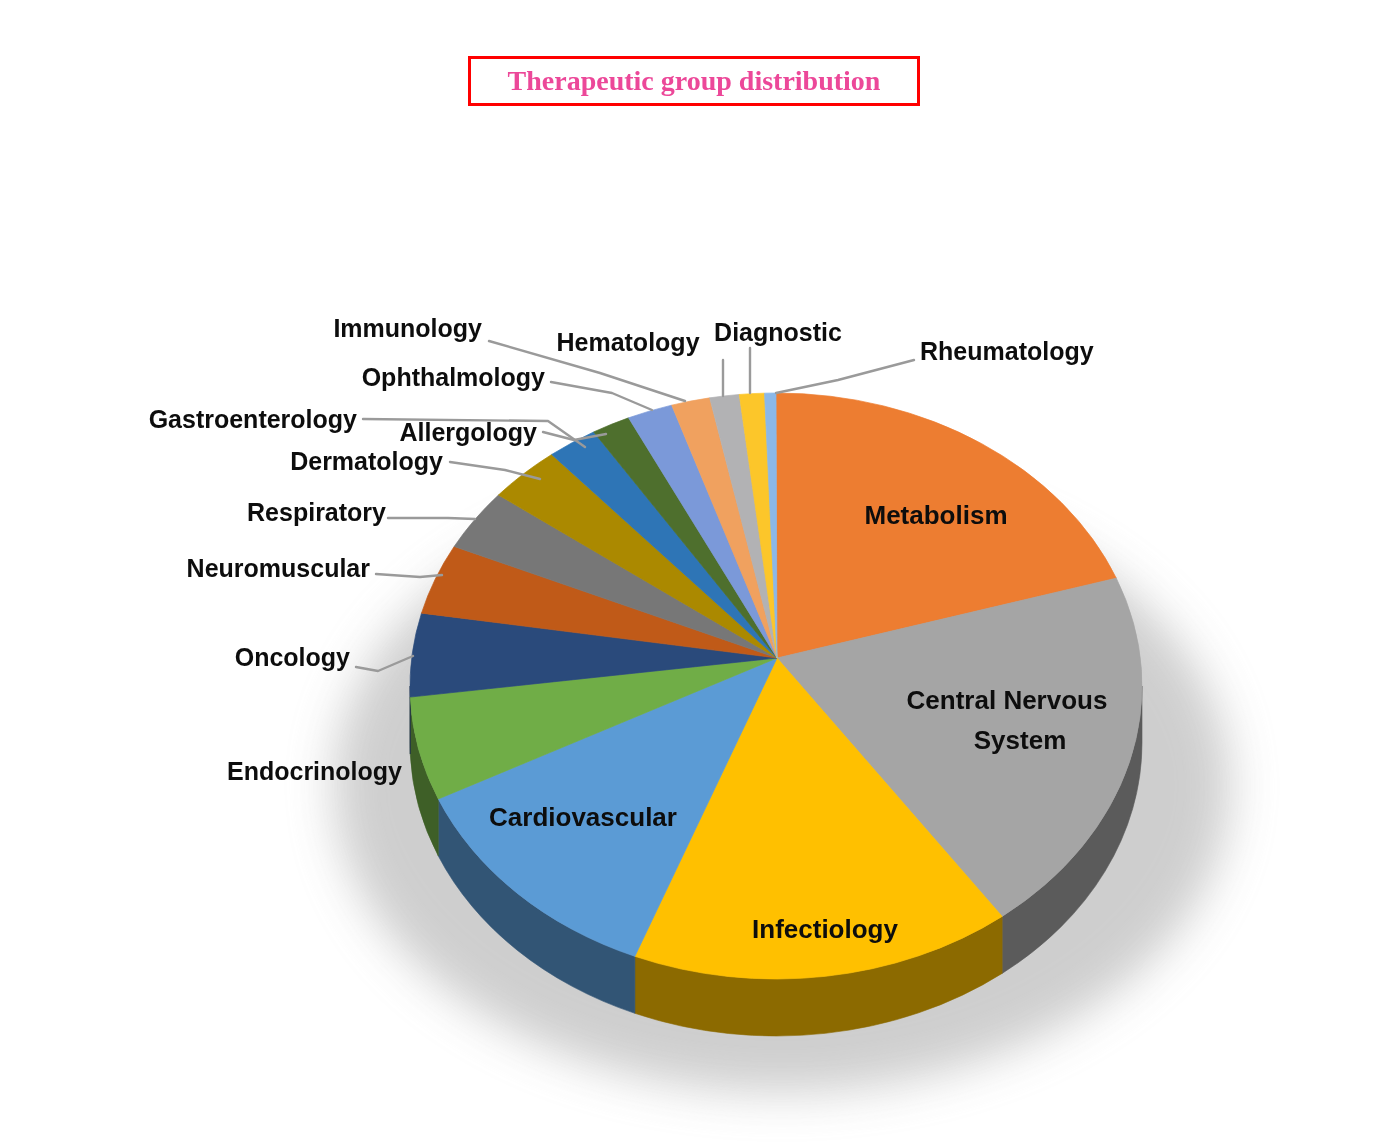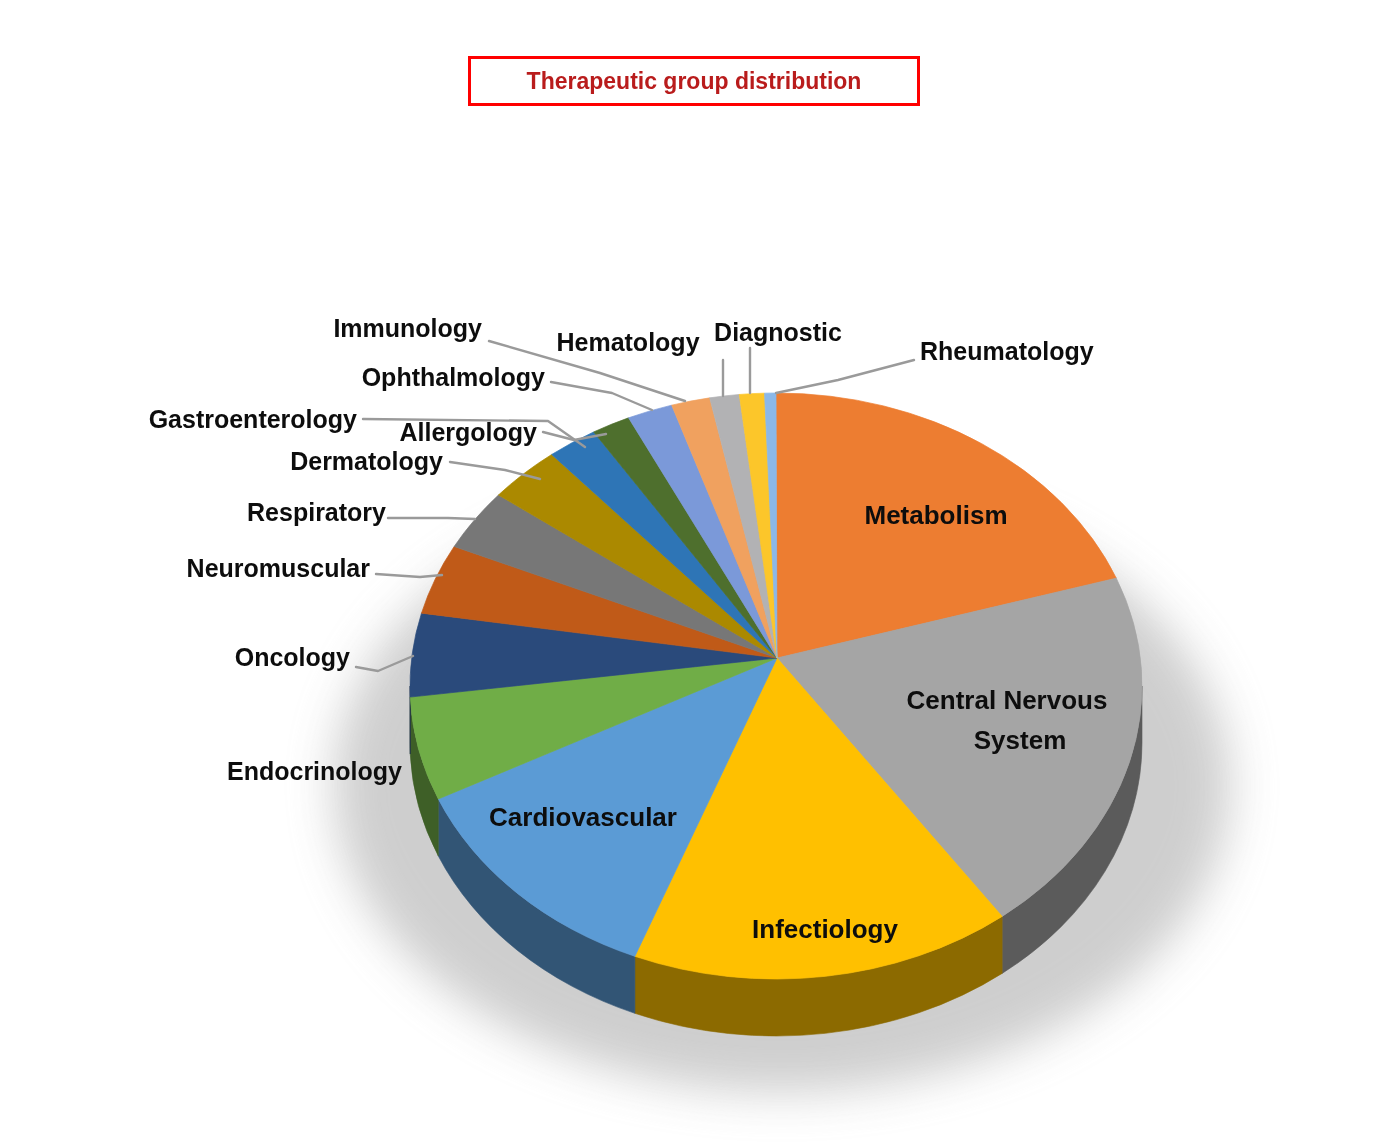--- a/index.html
+++ b/index.html
@@ -18,25 +18,26 @@
     width: 452px;
     height: 50px;
     border: 3px solid #FF0000;
     display: flex;
     align-items: center;
     justify-content: center;
     box-sizing: border-box;
     background: #ffffff;
   }
   .title-box span {
-    font-size: 23px;
+    font-size: 28px;
     font-weight: 700;
-    color: #b91c1c;
+    color: #ec4899;
     letter-spacing: 0px;
     white-space: nowrap;
+    font-family: Liberation Serif, serif;
   }
   svg.pie { position: absolute; left: 0; top: 0; }
   text.slice-label {
     font-family: "Liberation Sans", sans-serif;
     font-weight: 700;
     fill: #0d0d0d;
   }
 </style>
 </head>
 <body>

